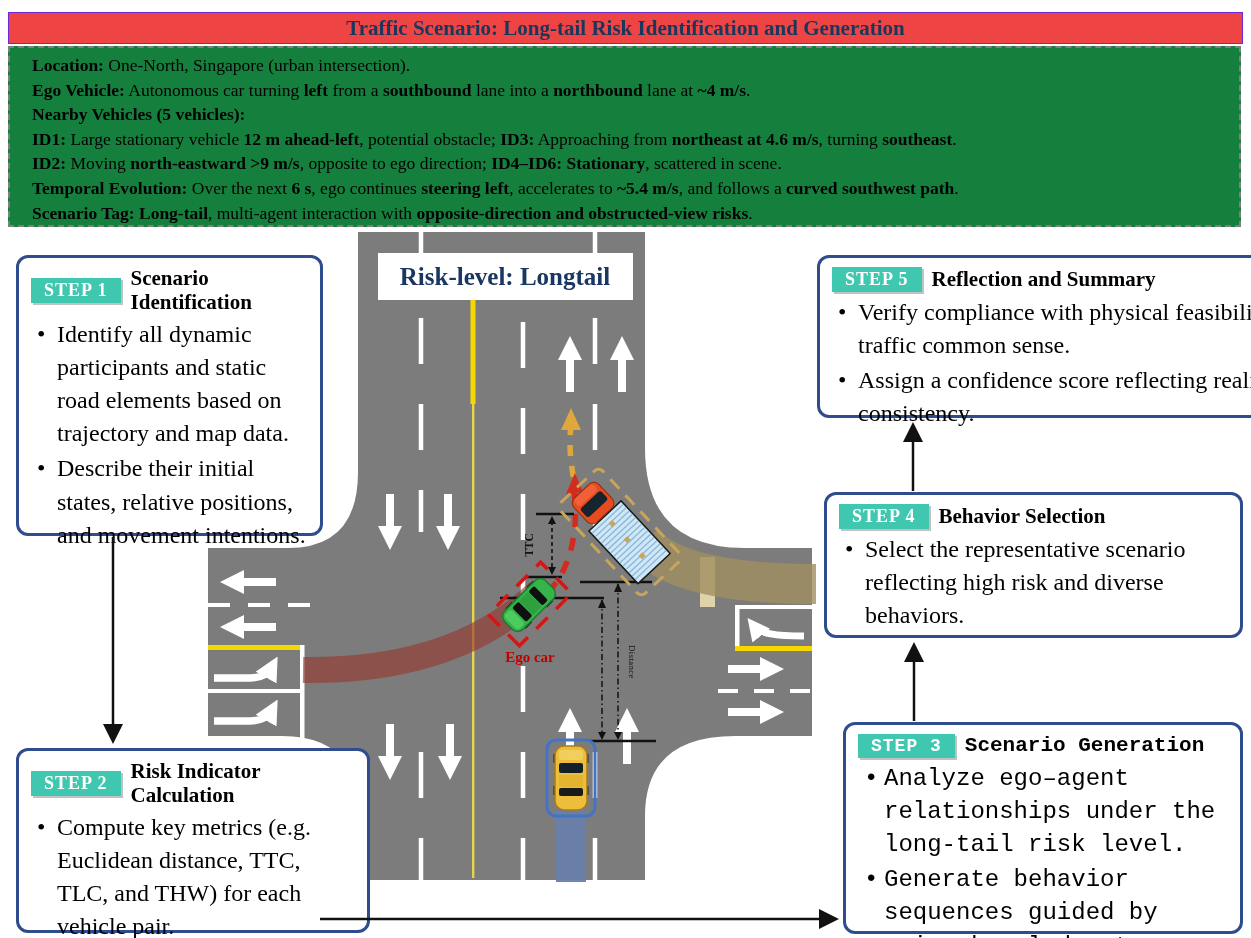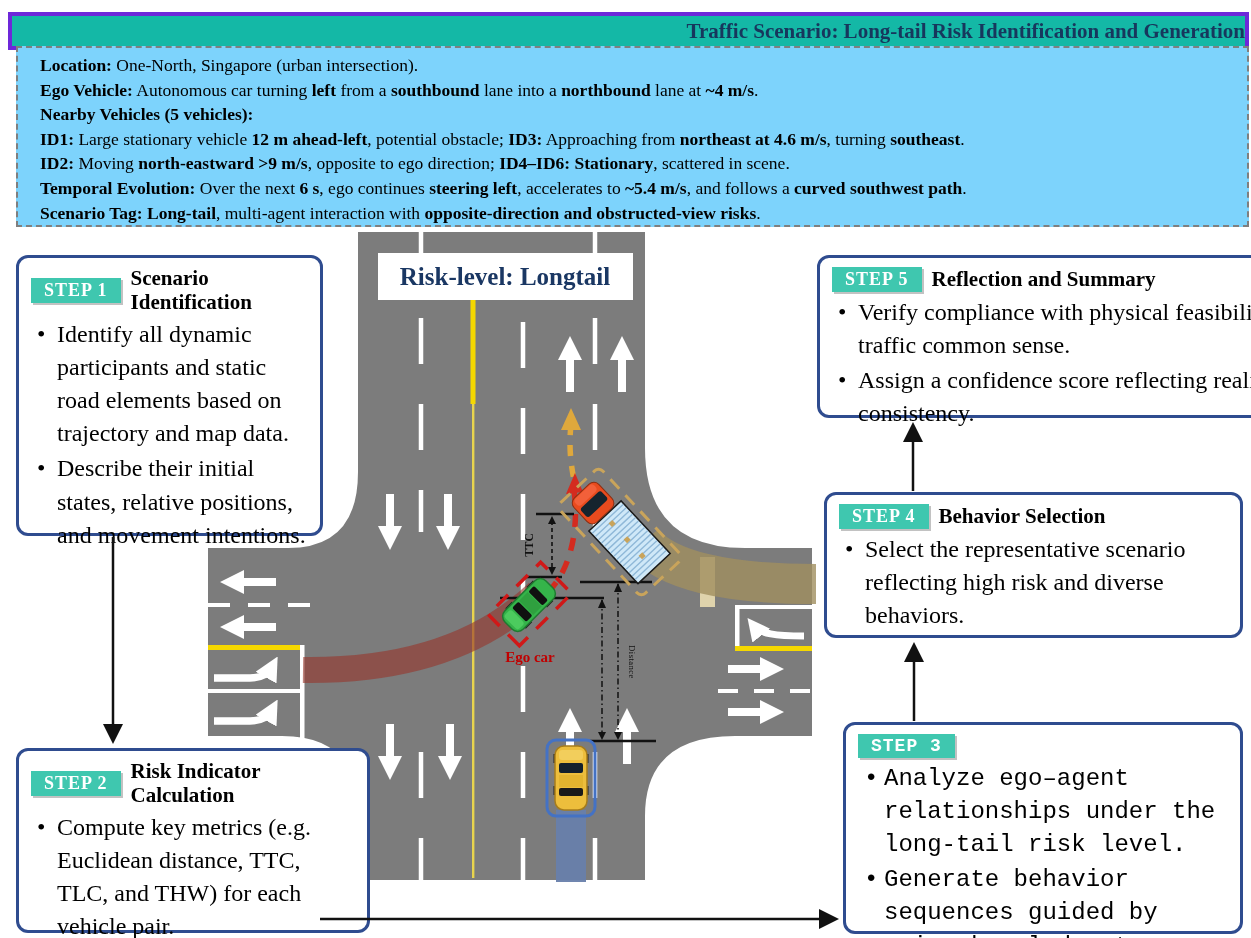--- a/index.html
+++ b/index.html
@@ -1,25 +1,25 @@
 <!DOCTYPE html>
 <html><head>
 <meta charset="utf-8">
 <style>
   html,body{margin:0;padding:0;background:#fff;width:1251px;height:938px;overflow:hidden;
     font-family:"Liberation Serif","DejaVu Serif",serif;}
   .abs{position:absolute;}
   #stage{position:relative;width:1251px;height:938px;background:#fff;}
 
   
-  #title-bar{left:8px;top:12px;width:1233px;height:30px;background:#14b8a6;border:4px solid #6d28d9;
-    display:flex;align-items:center;justify-content:flex-end;font-weight:bold;font-size:21px;color:#17375D;}
+  #title-bar{left:8px;top:12px;width:1233px;height:30px;background:#ef4444;border:1px solid #6d28d9;
+    display:flex;align-items:center;justify-content:center;font-weight:bold;font-size:21px;color:#17375D;}
 
   
-  #desc-box{left:16px;top:46px;width:1233px;height:181px;border:2px dashed #7f7f7f;background:#7dd3fc;
+  #desc-box{left:8px;top:46px;width:1233px;height:181px;border:2px dashed #7f7f7f;background:#15803d;
     box-sizing:border-box;padding:5px 0 0 22px;}
   .desc-line{font-size:17.5px;line-height:24.6px;color:#000;white-space:nowrap;}
   .desc-line .b{font-weight:bold;}
 
   
   .step-box{background:#fff;border:3px solid #2F4C8F;border-radius:12px;box-sizing:border-box;
     padding:9px 12px 6px 12px;}
   .step-head{display:flex;align-items:center;gap:10px;margin-bottom:4px;}
   .step-badge{background:#3FC7AF;color:#fff;font-weight:bold;font-size:18px;letter-spacing:1px;
     padding:2px 13px;box-shadow:2px 2px 0 rgba(120,120,120,.45);white-space:nowrap;}
@@ -205,20 +205,21 @@
       <span class="step-title">Risk Indicator Calculation</span>
     </div>
     <ul class="bullets">
         <li>Compute key metrics (e.g. Euclidean distance, TTC, TLC, and THW) for each vehicle pair.</li>
       </ul>
   </div>
 
   <div id="step3" class="abs step-box">
     <div class="step-head">
       <span class="step-badge">STEP 3</span>
+      <span class="step-title">Scenario Generation</span>
     </div>
     <ul class="bullets">
         <li>Analyze ego–agent relationships under the long-tail risk level.</li>
         <li>Generate behavior sequences guided by prior knowledge to synthesize rare yet direction events.</li>
       </ul>
   </div>
 
   <div id="step4" class="abs step-box">
     <div class="step-head">
       <span class="step-badge">STEP 4</span>

